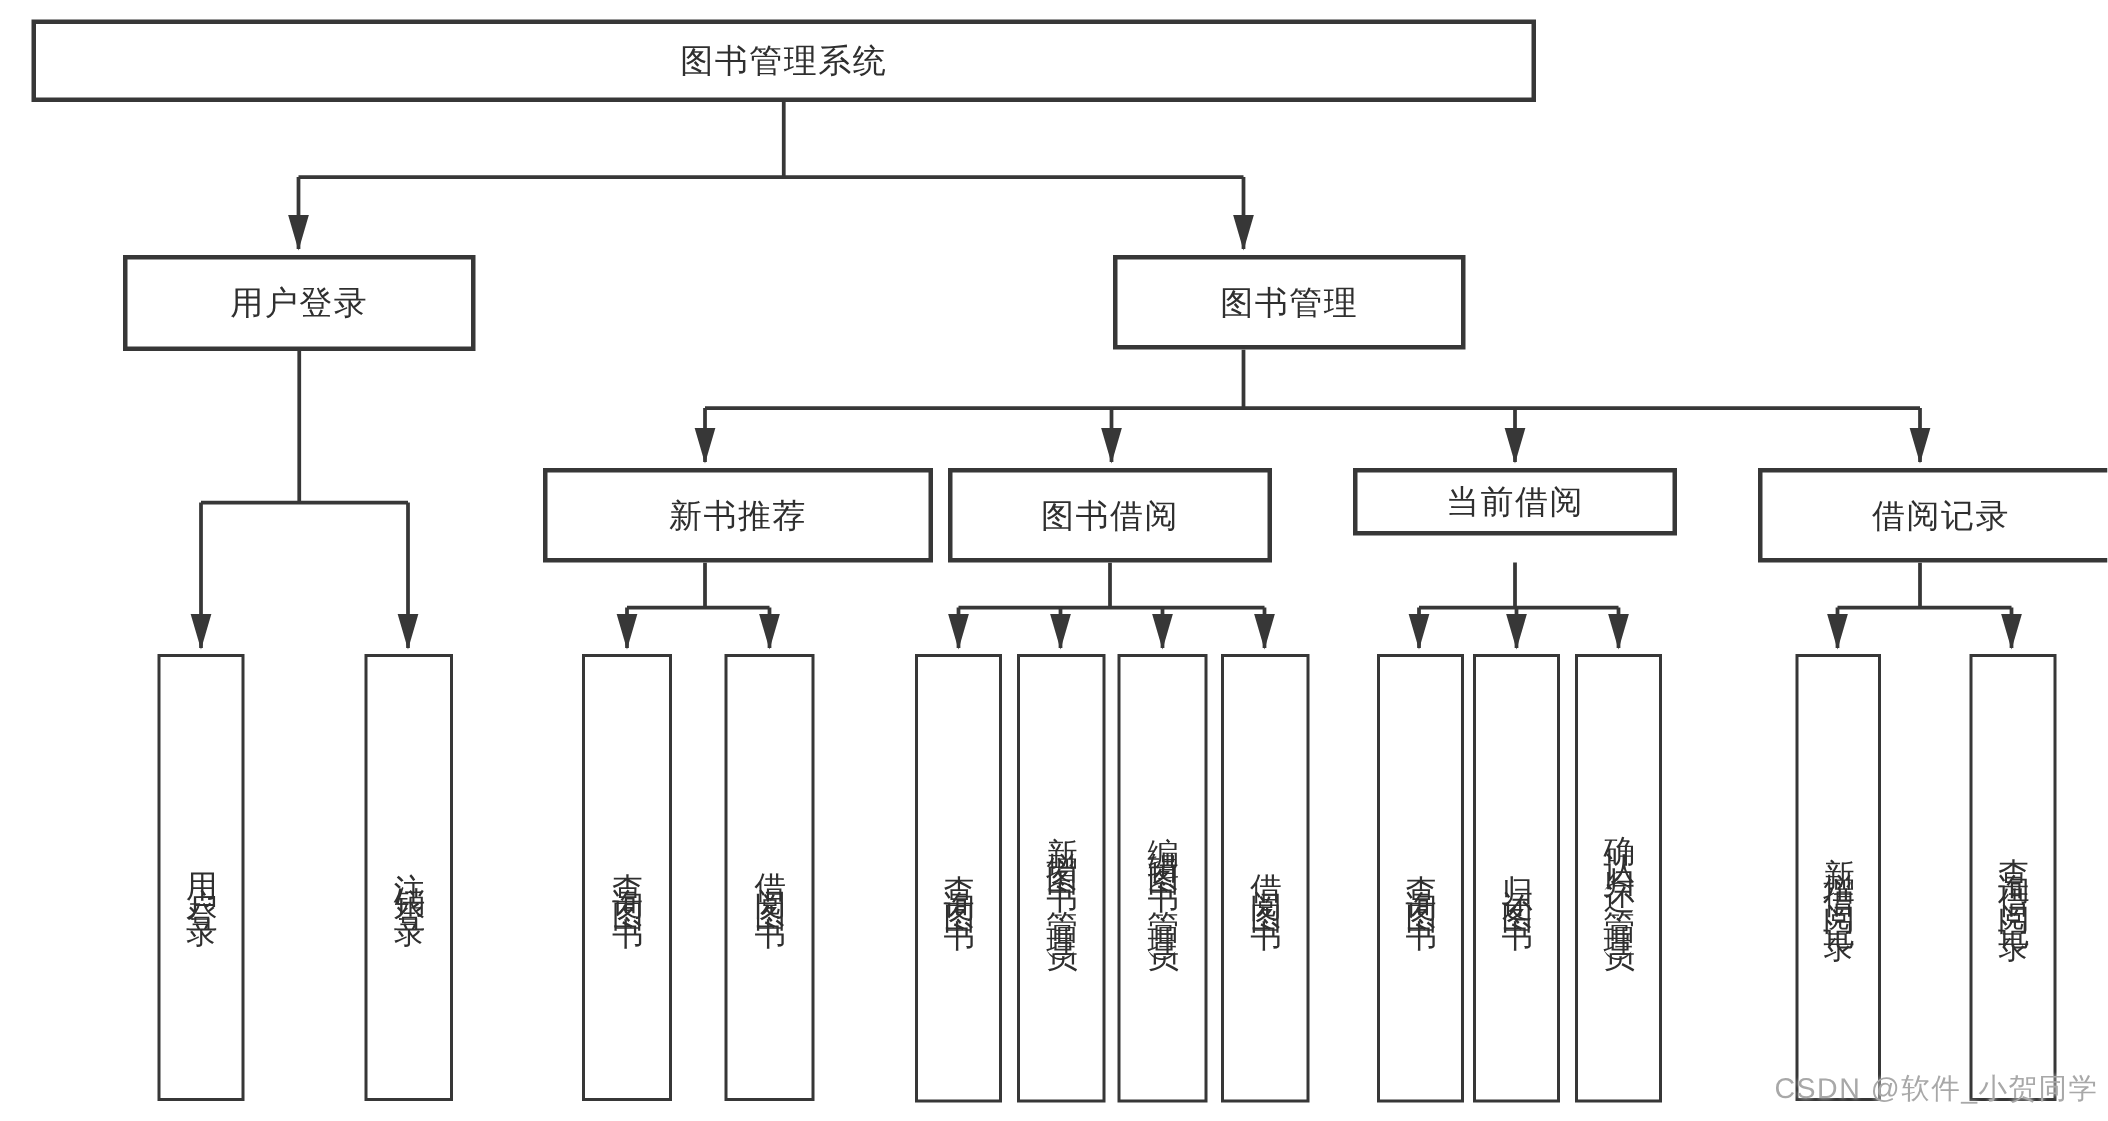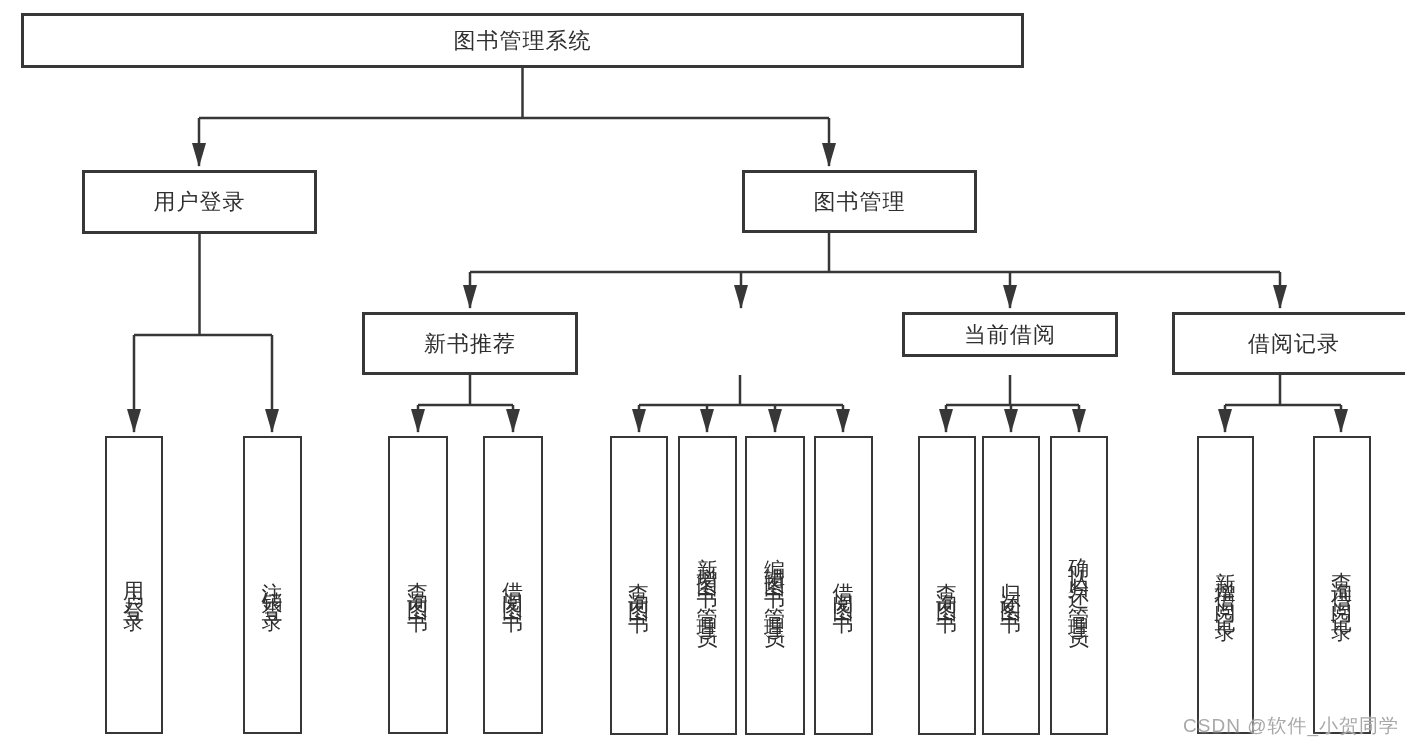--- a/index.html
+++ b/index.html
@@ -100,22 +100,25 @@
     <span>图书管理系统</span>
   </div>
 
   <div class="box branch" style="left:82px;top:170px;width:235px;height:64px;">
     <span>用户登录</span>
   </div>
   <div class="box branch" style="left:711px;top:170px;width:235px;height:63px;margin-left:31px;">
     <span>图书管理</span>
   </div>
 
-  <div class="box branch" style="left:362px;top:312px;width:216px;height:63px;">
+  <div class="box branch" style="left:362px;top:312px;width:260px;height:63px;">
     <span>新书推荐</span>
+  </div>
+  <div class="box branch" style="left:632px;top:312px;width:216px;height:63px;">
+    <span>图书借阅</span>
   </div>
   <div class="box branch" style="left:902px;top:312px;width:216px;height:45px;">
     <span>当前借阅</span>
   </div>
   <div class="box branch" style="left:1172px;top:312px;width:244px;height:63px;">
     <span>借阅记录</span>
   </div>
 
   <div class="box leaf" style="left:105px;top:436px;width:58px;height:298px;">
     <span class="vtext">用户登录</span>

